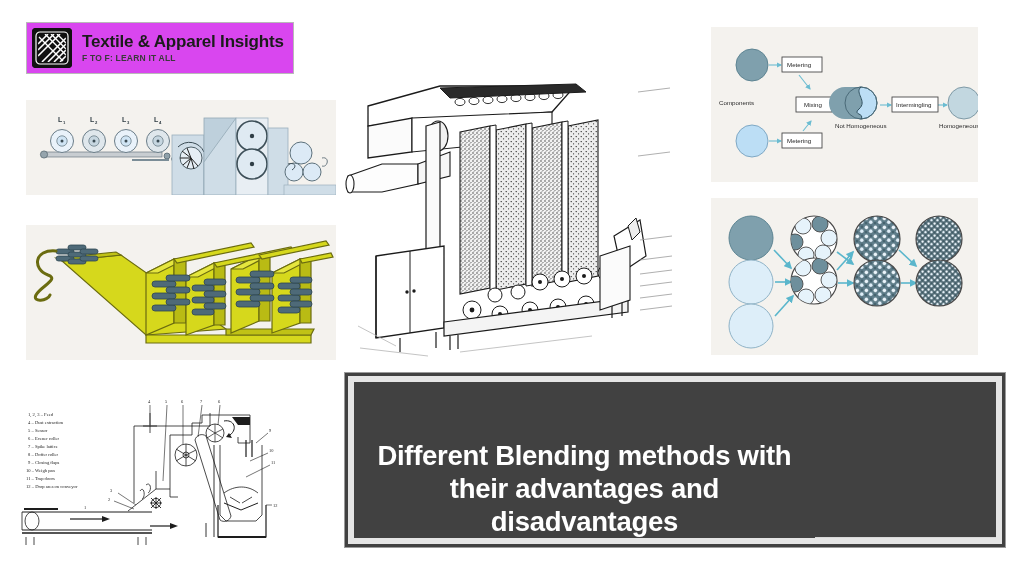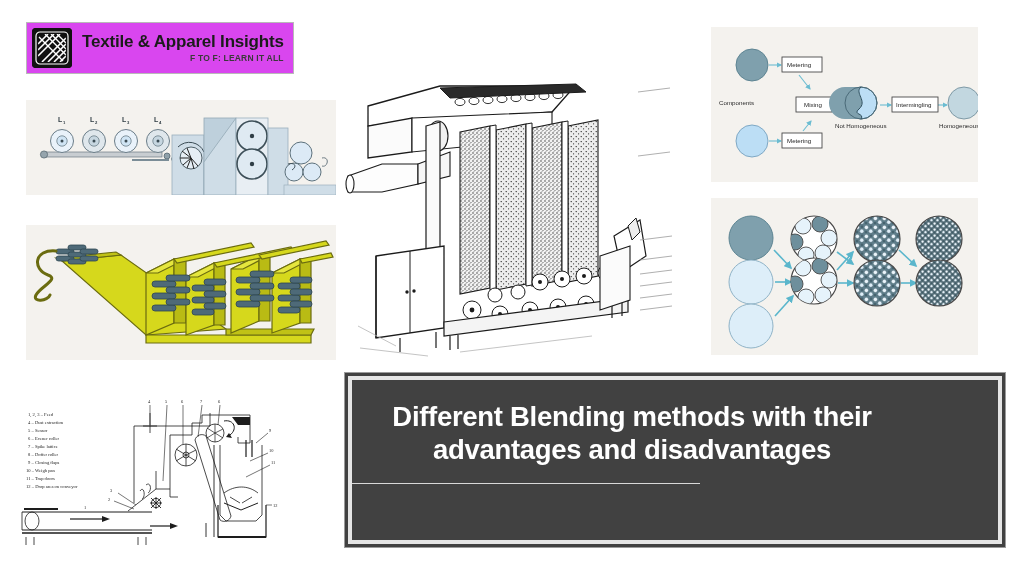--- a/index.html
+++ b/index.html
@@ -19,21 +19,21 @@
     width:40px;height:40px;margin-left:5px;flex:0 0 auto;
     background:#111111;border-radius:4px;position:relative;overflow:hidden;
   }
   .brand-text{margin-left:10px;display:flex;flex-direction:column;justify-content:center;}
   .brand-title{
     font-size:17px;font-weight:bold;color:#1b1b1b;letter-spacing:-0.2px;
     line-height:19px;white-space:nowrap;
   }
   .brand-sub{
     font-size:8.5px;font-weight:bold;color:#3a3a3a;letter-spacing:0.2px;
-    line-height:12px;margin-top:1px;white-space:nowrap;text-align:right;
+    line-height:12px;margin-top:1px;white-space:nowrap;
   }
 
   
   .panel{position:absolute;background:#f4f2ee;overflow:hidden;}
   .panel.white{background:#ffffff;}
 
   
   #panel-draw{left:26px;top:100px;width:310px;height:95px;}
   
   #panel-duct{left:26px;top:225px;width:310px;height:135px;}
@@ -46,22 +46,22 @@
   
   #panel-legend{left:10px;top:385px;width:300px;height:160px;background:#ffffff;}
 
   
   .title-card{
     position:absolute;left:344px;top:372px;width:662px;height:176px;
     background:#414141;border:1px solid #9b9b9b;box-sizing:border-box;
     padding:3px;
   }
   .title-card-inner{
-    width:100%;height:100%;border:4px solid #e5e5e5;box-sizing:border-box;
-    display:flex;flex-direction:column;align-items:flex-start;
+    width:100%;height:100%;border:6px solid #e5e5e5;box-sizing:border-box;
+    display:flex;align-items:flex-end;
     padding-top:20px;
   }
   .title-text{
     color:#ffffff;font-size:27.5px;font-weight:bold;line-height:33px;
     text-align:center;letter-spacing:-0.3px;max-width:560px;
   }
   .title-rule{
     width:348px;height:1px;background:#d8d8d8;margin-top:17px;
   }
 

